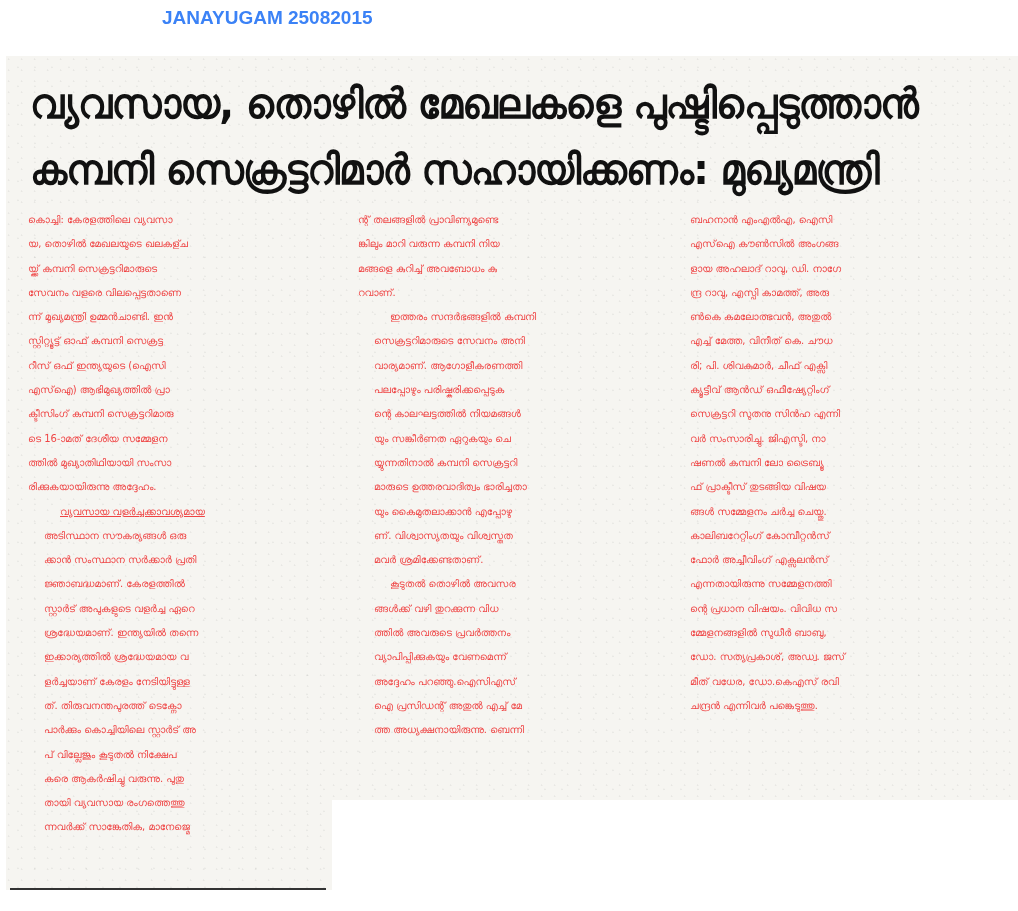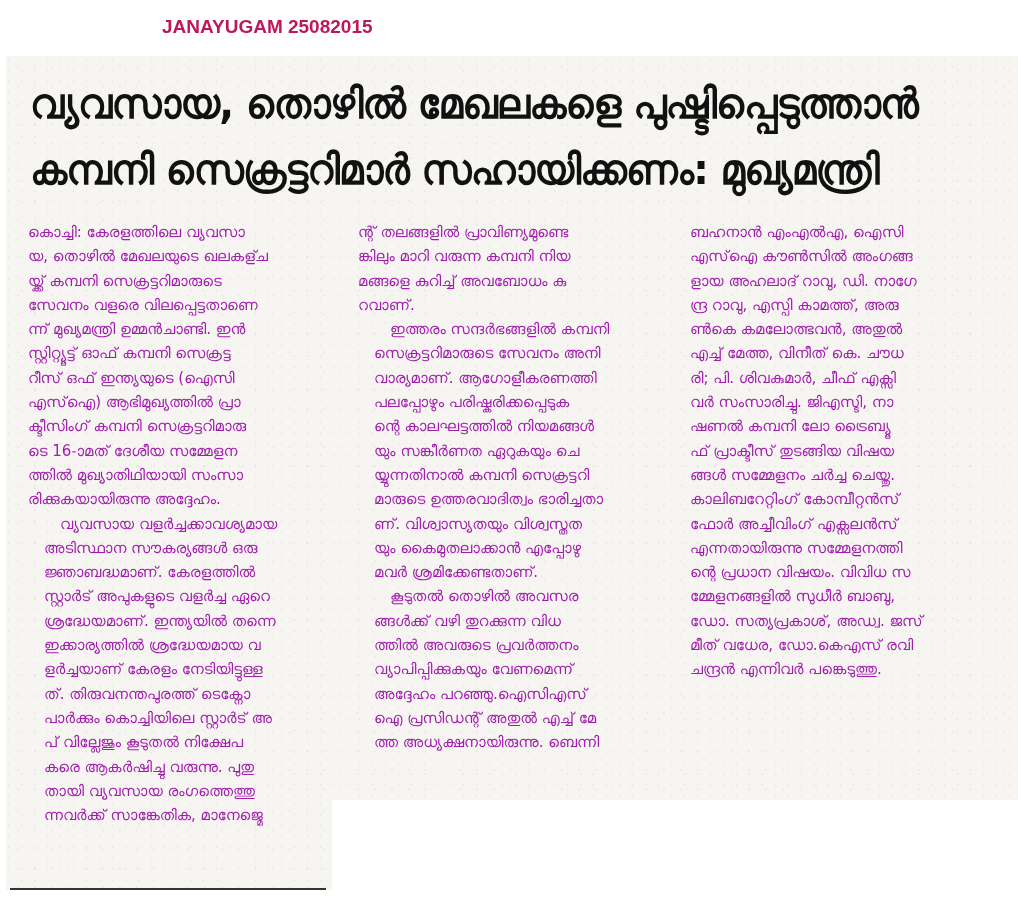--- a/index.html
+++ b/index.html
@@ -1,41 +1,41 @@
 <!DOCTYPE html>
 <html><head>
 <meta charset="utf-8">
 <style>
   html, body { margin: 0; padding: 0; background: #ffffff; }
   body { width: 1018px; height: 911px; position: relative; overflow: hidden;
          font-family: "DejaVu Sans", sans-serif; color: #1a1a1a; }
 
-  .source-label { position: absolute; left: 162px; top: 16px; font-family: "Liberation Sans", sans-serif;
-                  font-weight: bold; font-size: 19px; letter-spacing: 0px; color: #be185d; }
+  .source-label { position: absolute; left: 162px; top: 7px; font-family: "Liberation Sans", sans-serif;
+                  font-weight: bold; font-size: 19px; letter-spacing: 0px; color: #3b82f6; }
 
   
   .clip-top { position: absolute; left: 6px; top: 56px; width: 1012px; height: 744px;
               background: #f6f5f1; }
   .clip-left-tail { position: absolute; left: 6px; top: 800px; width: 326px; height: 90px;
                     background: #f6f5f1; }
   .clip-rule { position: absolute; left: 10px; top: 888px; width: 316px; height: 2px; background: #333; }
   .speckle { position: absolute; inset: 0; pointer-events: none;
      background-image:
        radial-gradient(circle at 20% 30%, rgba(0,0,0,0.06) 0.6px, transparent 1.2px),
        radial-gradient(circle at 70% 60%, rgba(0,0,0,0.05) 0.6px, transparent 1.2px);
      background-size: 13px 11px, 17px 19px; }
 
   .headline { position: absolute; left: 30px; width: 960px; font-family: "DejaVu Sans", sans-serif;
               font-weight: bold; font-size: 42px; line-height: 52px; color: #111; white-space: nowrap;
               letter-spacing: -1px; transform-origin: left top; }
   .headline.l1 { top: 78px; transform: scaleX(0.93); }
   .headline.l2 { top: 144px; transform: scaleX(0.93); }
 
-  .col { position: absolute; top: 208px; font-family: "DejaVu Sans", sans-serif; font-size: 15px;
-         line-height: 24.3px; color: #a21caf; text-align: justify; margin-top: 12px; }
+  .col { position: absolute; top: 208px; font-family: "DejaVu Sans", sans-serif; font-size: 10px;
+         line-height: 24.3px; color: #ef4444; text-align: justify; }
   .col.c1 { left: 28px; width: 300px; }
   .col.c2 { left: 358px; width: 310px; }
   .col.c3 { left: 690px; width: 318px; }
   .col p { margin: 0; }
   .col p.indent { text-indent: 16px; }
   .line { display: block; white-space: nowrap; overflow: hidden; }
 </style>
 </head>
 <body>
 
@@ -62,22 +62,23 @@
         <span class="line">ന്ന് മുഖ്യമന്ത്രി ഉമ്മൻചാണ്ടി. ഇൻ</span>
         <span class="line">സ്റ്റിറ്റ്യൂട്ട് ഓഫ് കമ്പനി സെക്രട്ട</span>
         <span class="line">റീസ് ഒഫ് ഇന്ത്യയുടെ (ഐസി</span>
         <span class="line">എസ്ഐ) ആഭിമുഖ്യത്തിൽ പ്രാ</span>
         <span class="line">ക്ടീസിംഗ് കമ്പനി സെക്രട്ടറിമാരു</span>
         <span class="line">ടെ 16-ാമത് ദേശീയ സമ്മേളന</span>
         <span class="line">ത്തിൽ മുഖ്യാതിഥിയായി സംസാ</span>
         <span class="line">രിക്കുകയായിരുന്നു അദ്ദേഹം.</span>
       </p>
       <p class="indent">
-        <span class="line" style="padding-left: 16px;">വ്യവസായ വളർച്ചക്കാവശ്യമായ</span>
+        <span class="line" style="padding-left: 16px; text-decoration: underline;">വ്യവസായ വളർച്ചക്കാവശ്യമായ</span>
         <span class="line">അടിസ്ഥാന സൗകര്യങ്ങൾ ഒരു</span>
+        <span class="line">ക്കാൻ സംസ്ഥാന സർക്കാർ പ്രതി</span>
         <span class="line">ജ്ഞാബദ്ധമാണ്. കേരളത്തിൽ</span>
         <span class="line">സ്റ്റാർട് അപുകളുടെ വളർച്ച ഏറെ</span>
         <span class="line">ശ്രദ്ധേയമാണ്. ഇന്ത്യയിൽ തന്നെ</span>
         <span class="line">ഇക്കാര്യത്തിൽ ശ്രദ്ധേയമായ വ</span>
         <span class="line">ളർച്ചയാണ് കേരളം നേടിയിട്ടുള്ള</span>
         <span class="line">ത്. തിരുവനന്തപുരത്ത് ടെക്നോ</span>
         <span class="line">പാർക്കും കൊച്ചിയിലെ സ്റ്റാർട് അ</span>
         <span class="line">പ് വില്ലേജും കൂടുതൽ നിക്ഷേപ</span>
         <span class="line">കരെ ആകർഷിച്ചു വരുന്നു. പുതു</span>
         <span class="line">തായി വ്യവസായ രംഗത്തെത്തു</span>
@@ -93,22 +94,22 @@
       </p>
       <p class="indent">
         <span class="line" style="padding-left: 16px;">ഇത്തരം സന്ദർഭങ്ങളിൽ കമ്പനി</span>
         <span class="line">സെക്രട്ടറിമാരുടെ സേവനം അനി</span>
         <span class="line">വാര്യമാണ്. ആഗോളീകരണത്തി</span>
         <span class="line">പലപ്പോഴും പരിഷ്കരിക്കപ്പെടുക</span>
         <span class="line">ന്റെ കാലഘട്ടത്തിൽ നിയമങ്ങൾ</span>
         <span class="line">യും സങ്കീർണത ഏറുകയും ചെ</span>
         <span class="line">യ്യുന്നതിനാൽ കമ്പനി സെക്രട്ടറി</span>
         <span class="line">മാരുടെ ഉത്തരവാദിത്വം ഭാരിച്ചതാ</span>
+        <span class="line">യും കൈമുതലാക്കാൻ എപ്പോഴു</span>
         <span class="line">ണ്. വിശ്വാസ്യതയും വിശ്വസ്തത</span>
-        <span class="line">യും കൈമുതലാക്കാൻ എപ്പോഴു</span>
         <span class="line">മവർ ശ്രമിക്കേണ്ടതാണ്.</span>
       </p>
       <p class="indent">
         <span class="line" style="padding-left: 16px;">കൂടുതൽ തൊഴിൽ അവസര</span>
         <span class="line">ങ്ങൾക്ക് വഴി തുറക്കുന്ന വിധ</span>
         <span class="line">ത്തിൽ അവരുടെ പ്രവർത്തനം</span>
         <span class="line">വ്യാപിപ്പിക്കുകയും വേണമെന്ന്</span>
         <span class="line">അദ്ദേഹം പറഞ്ഞു.ഐസിഎസ്</span>
         <span class="line">ഐ പ്രസിഡന്റ് അതുൽ എച്ച് മേ</span>
         <span class="line">ത്ത അധ്യക്ഷനായിരുന്നു. ബെന്നി</span>
@@ -116,20 +117,22 @@
     </div>
   <div class="col c3">
       <p>
         <span class="line">ബഹനാൻ എംഎൽഎ, ഐസി</span>
         <span class="line">എസ്ഐ കൗൺസിൽ അംഗങ്ങ</span>
         <span class="line">ളായ അഹലാദ് റാവു, ഡി. നാഗേ</span>
         <span class="line">ന്ദ്ര റാവു, എസ്പി കാമത്ത്, അരു</span>
         <span class="line">ൺകെ കമലോത്ഭവൻ, അതുൽ</span>
         <span class="line">എച്ച് മേത്ത, വിനീത് കെ. ചൗധ</span>
         <span class="line">രി; പി. ശിവകുമാർ, ചീഫ് എക്സി</span>
+        <span class="line">ക്യൂട്ടീവ് ആൻഡ് ഒഫീഷ്യേറ്റിംഗ്</span>
+        <span class="line">സെക്രട്ടറി സുതനു സിൻഹ എന്നി</span>
         <span class="line">വർ സംസാരിച്ചു. ജിഎസ്ടി, നാ</span>
         <span class="line">ഷണൽ കമ്പനി ലോ ട്രൈബ്യൂ</span>
         <span class="line">ഫ് പ്രാക്ടീസ് തുടങ്ങിയ വിഷയ</span>
         <span class="line">ങ്ങൾ സമ്മേളനം ചർച്ച ചെയ്തു.</span>
         <span class="line">കാലിബറേറ്റിംഗ് കോമ്പീറ്റൻസ്</span>
         <span class="line">ഫോർ അച്ചീവിംഗ് എക്സലൻസ്</span>
         <span class="line">എന്നതായിരുന്നു സമ്മേളനത്തി</span>
         <span class="line">ന്റെ പ്രധാന വിഷയം. വിവിധ സ</span>
         <span class="line">മ്മേളനങ്ങളിൽ സുധീർ ബാബു,</span>
         <span class="line">ഡോ. സത്യപ്രകാശ്, അഡ്വ. ജസ്</span>

